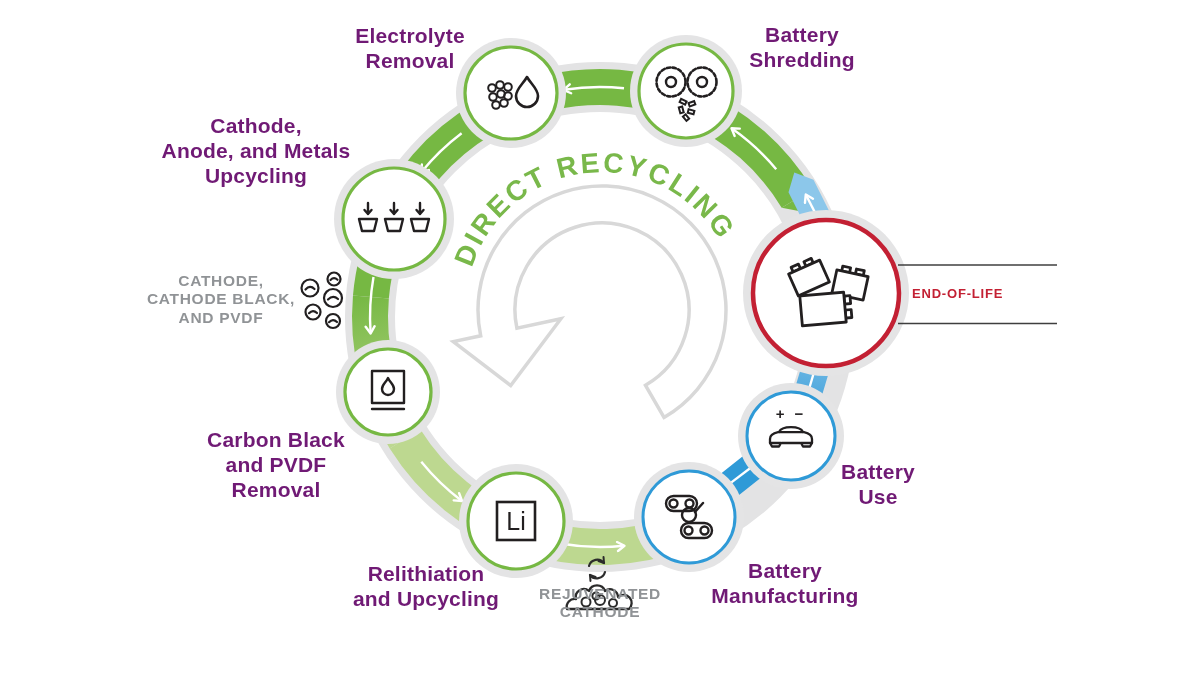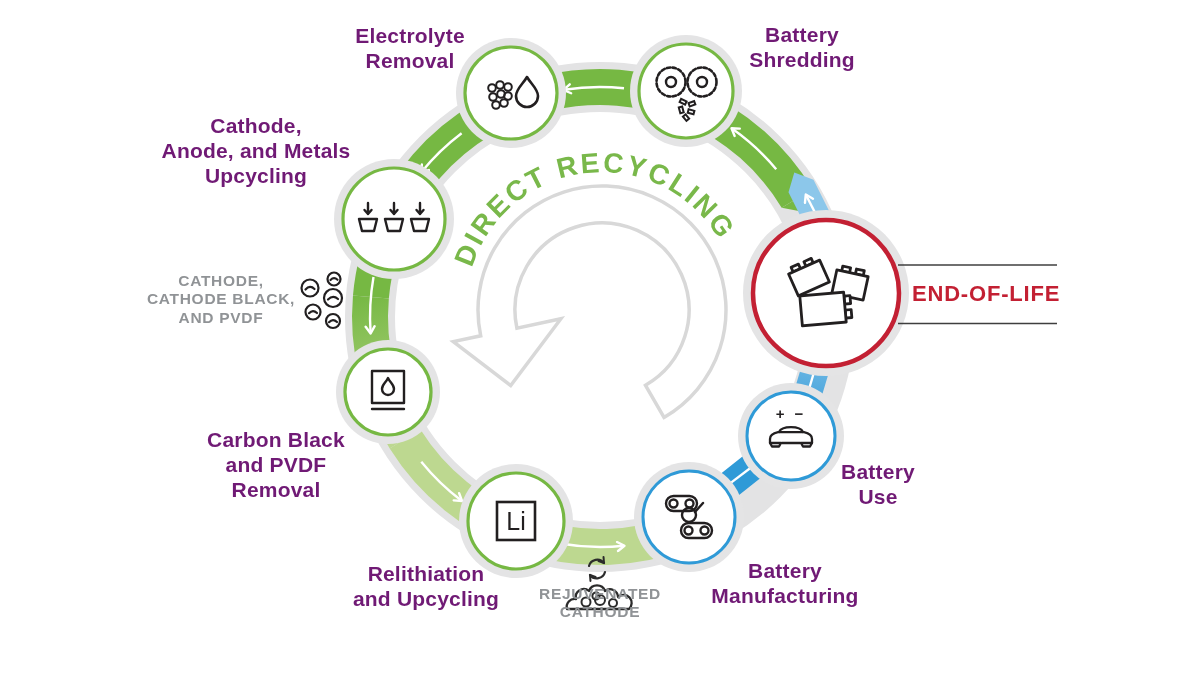--- a/index.html
+++ b/index.html
@@ -6,21 +6,21 @@
   body{width:1200px;height:675px;position:relative;overflow:hidden;
        font-family:"Liberation Sans", sans-serif;}
   #stage{position:absolute;left:0;top:0;width:1200px;height:675px;}
   svg{position:absolute;left:0;top:0;}
   .labels{position:absolute;left:0;top:0;width:1200px;height:675px;pointer-events:none;}
   .lbl{position:absolute;transform:translate(-50%,-50%);text-align:center;
        font-weight:bold;font-size:21px;line-height:1.18;color:#701a75;
        letter-spacing:.2px;white-space:nowrap;}
   .lbl-gray{font-size:15.5px;color:#909396;letter-spacing:.7px;}
   .lbl-red{color:#c32033;text-align:left;transform:translate(0,-50%);
-           font-size:22px;letter-spacing:.8px;line-height:1.35;}
+           font-size:13px;letter-spacing:.8px;line-height:1.35;}
 </style>
 </head>
 <body>
 
 <div id="stage">
 
 <svg width="1200" height="675" viewBox="0 0 1200 675">
   <defs>
     <marker id="aw" viewBox="-9 -6 12 12" refX="-0.5" refY="0" markerWidth="12" markerHeight="12" orient="auto" markerUnits="userSpaceOnUse">
       <path d="M-7,-4.5 L0,0 L-7,4.5" fill="none" stroke="#ffffff" stroke-width="2.4" stroke-linecap="round" stroke-linejoin="round"></path>

